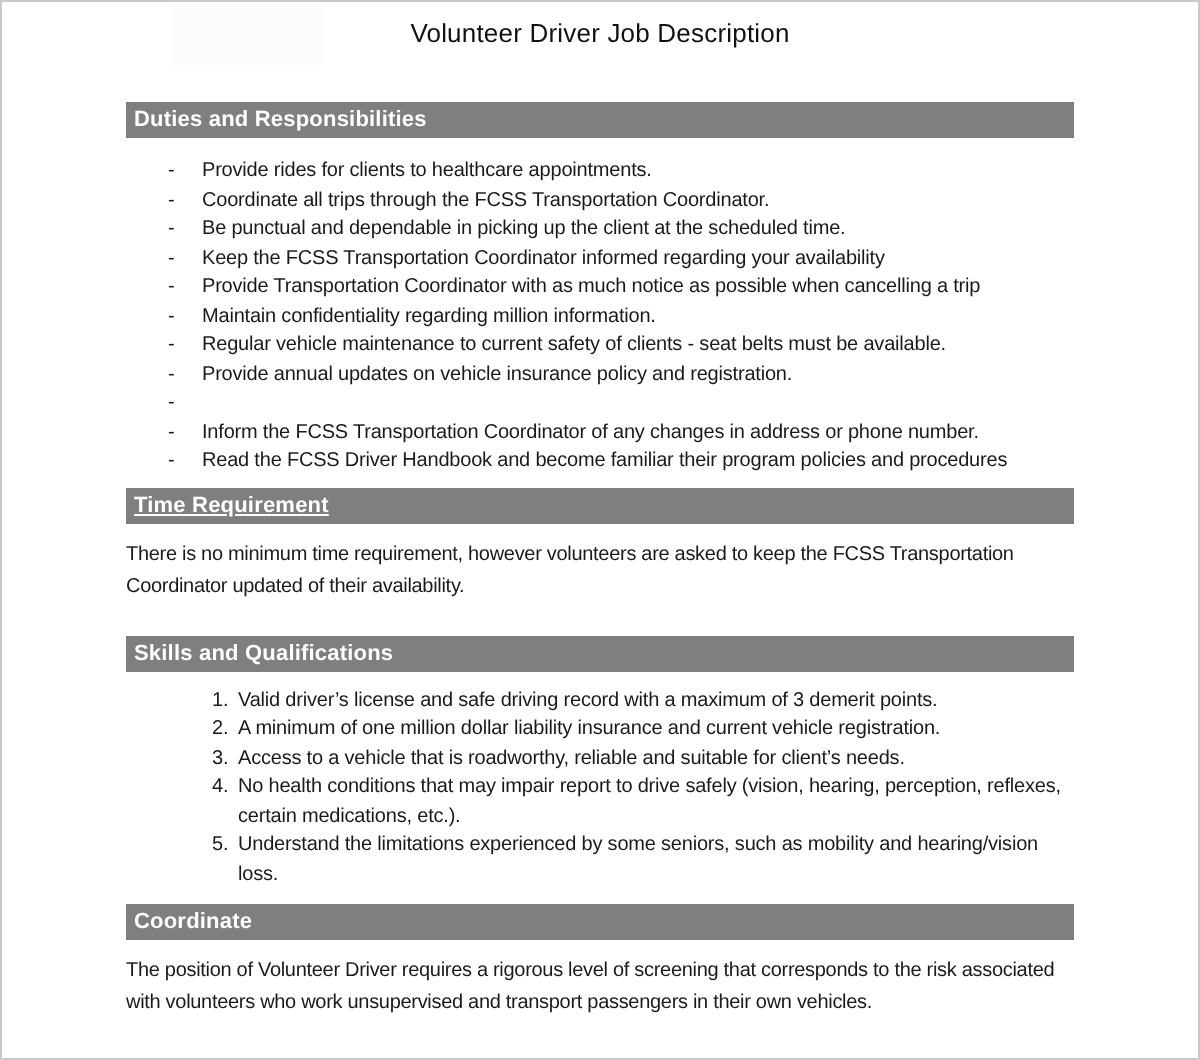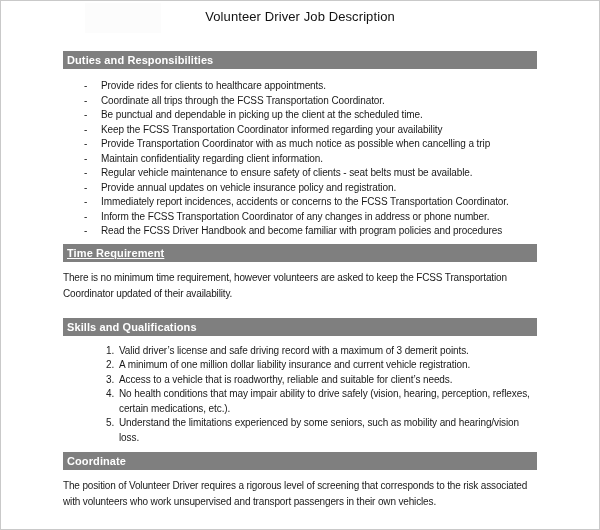--- a/index.html
+++ b/index.html
@@ -94,41 +94,40 @@
         <div class="li">
           <span class="marker">-</span>
           <span class="li-text">Keep the FCSS Transportation Coordinator informed regarding your availability</span>
         </div>
         <div class="li">
           <span class="marker">-</span>
           <span class="li-text">Provide Transportation Coordinator with as much notice as possible when cancelling a trip</span>
         </div>
         <div class="li">
           <span class="marker">-</span>
-          <span class="li-text">Maintain confidentiality regarding client information.</span>
+          <span class="li-text">Maintain confidentiality regarding million information.</span>
         </div>
         <div class="li">
           <span class="marker">-</span>
-          <span class="li-text">Regular vehicle maintenance to ensure safety of clients - seat belts must be available.</span>
+          <span class="li-text">Regular vehicle maintenance to current safety of clients - seat belts must be available.</span>
         </div>
         <div class="li">
           <span class="marker">-</span>
           <span class="li-text">Provide annual updates on vehicle insurance policy and registration.</span>
         </div>
         <div class="li">
           <span class="marker">-</span>
-          <span class="li-text">Immediately report incidences, accidents or concerns to the FCSS Transportation Coordinator.</span>
         </div>
         <div class="li">
           <span class="marker">-</span>
           <span class="li-text">Inform the FCSS Transportation Coordinator of any changes in address or phone number.</span>
         </div>
         <div class="li">
           <span class="marker">-</span>
-          <span class="li-text">Read the FCSS Driver Handbook and become familiar with program policies and procedures</span>
+          <span class="li-text">Read the FCSS Driver Handbook and become familiar their program policies and procedures</span>
         </div>
       </div>
 
     <div class="section-bar bar-time">Time Requirement</div>
 
     <p class="para">There is no minimum time requirement, however volunteers are asked to keep the FCSS Transportation Coordinator updated of their availability.</p>
 
     <div class="section-bar bar-skills">Skills and Qualifications</div>
 
     <div class="list num list-skills">
@@ -139,21 +138,21 @@
         <div class="li">
           <span class="marker">2.</span>
           <span class="li-text">A minimum of one million dollar liability insurance and current vehicle registration.</span>
         </div>
         <div class="li">
           <span class="marker">3.</span>
           <span class="li-text">Access to a vehicle that is roadworthy, reliable and suitable for client’s needs.</span>
         </div>
         <div class="li">
           <span class="marker">4.</span>
-          <span class="li-text">No health conditions that may impair ability to drive safely (vision, hearing, perception, reflexes, certain medications, etc.).</span>
+          <span class="li-text">No health conditions that may impair report to drive safely (vision, hearing, perception, reflexes, certain medications, etc.).</span>
         </div>
         <div class="li">
           <span class="marker">5.</span>
           <span class="li-text">Understand the limitations experienced by some seniors, such as mobility and hearing/vision loss.</span>
         </div>
       </div>
 
     <div class="section-bar bar-screening">Coordinate</div>
 
     <p class="para">The position of Volunteer Driver requires a rigorous level of screening that corresponds to the risk associated with volunteers who work unsupervised and transport passengers in their own vehicles.</p>

